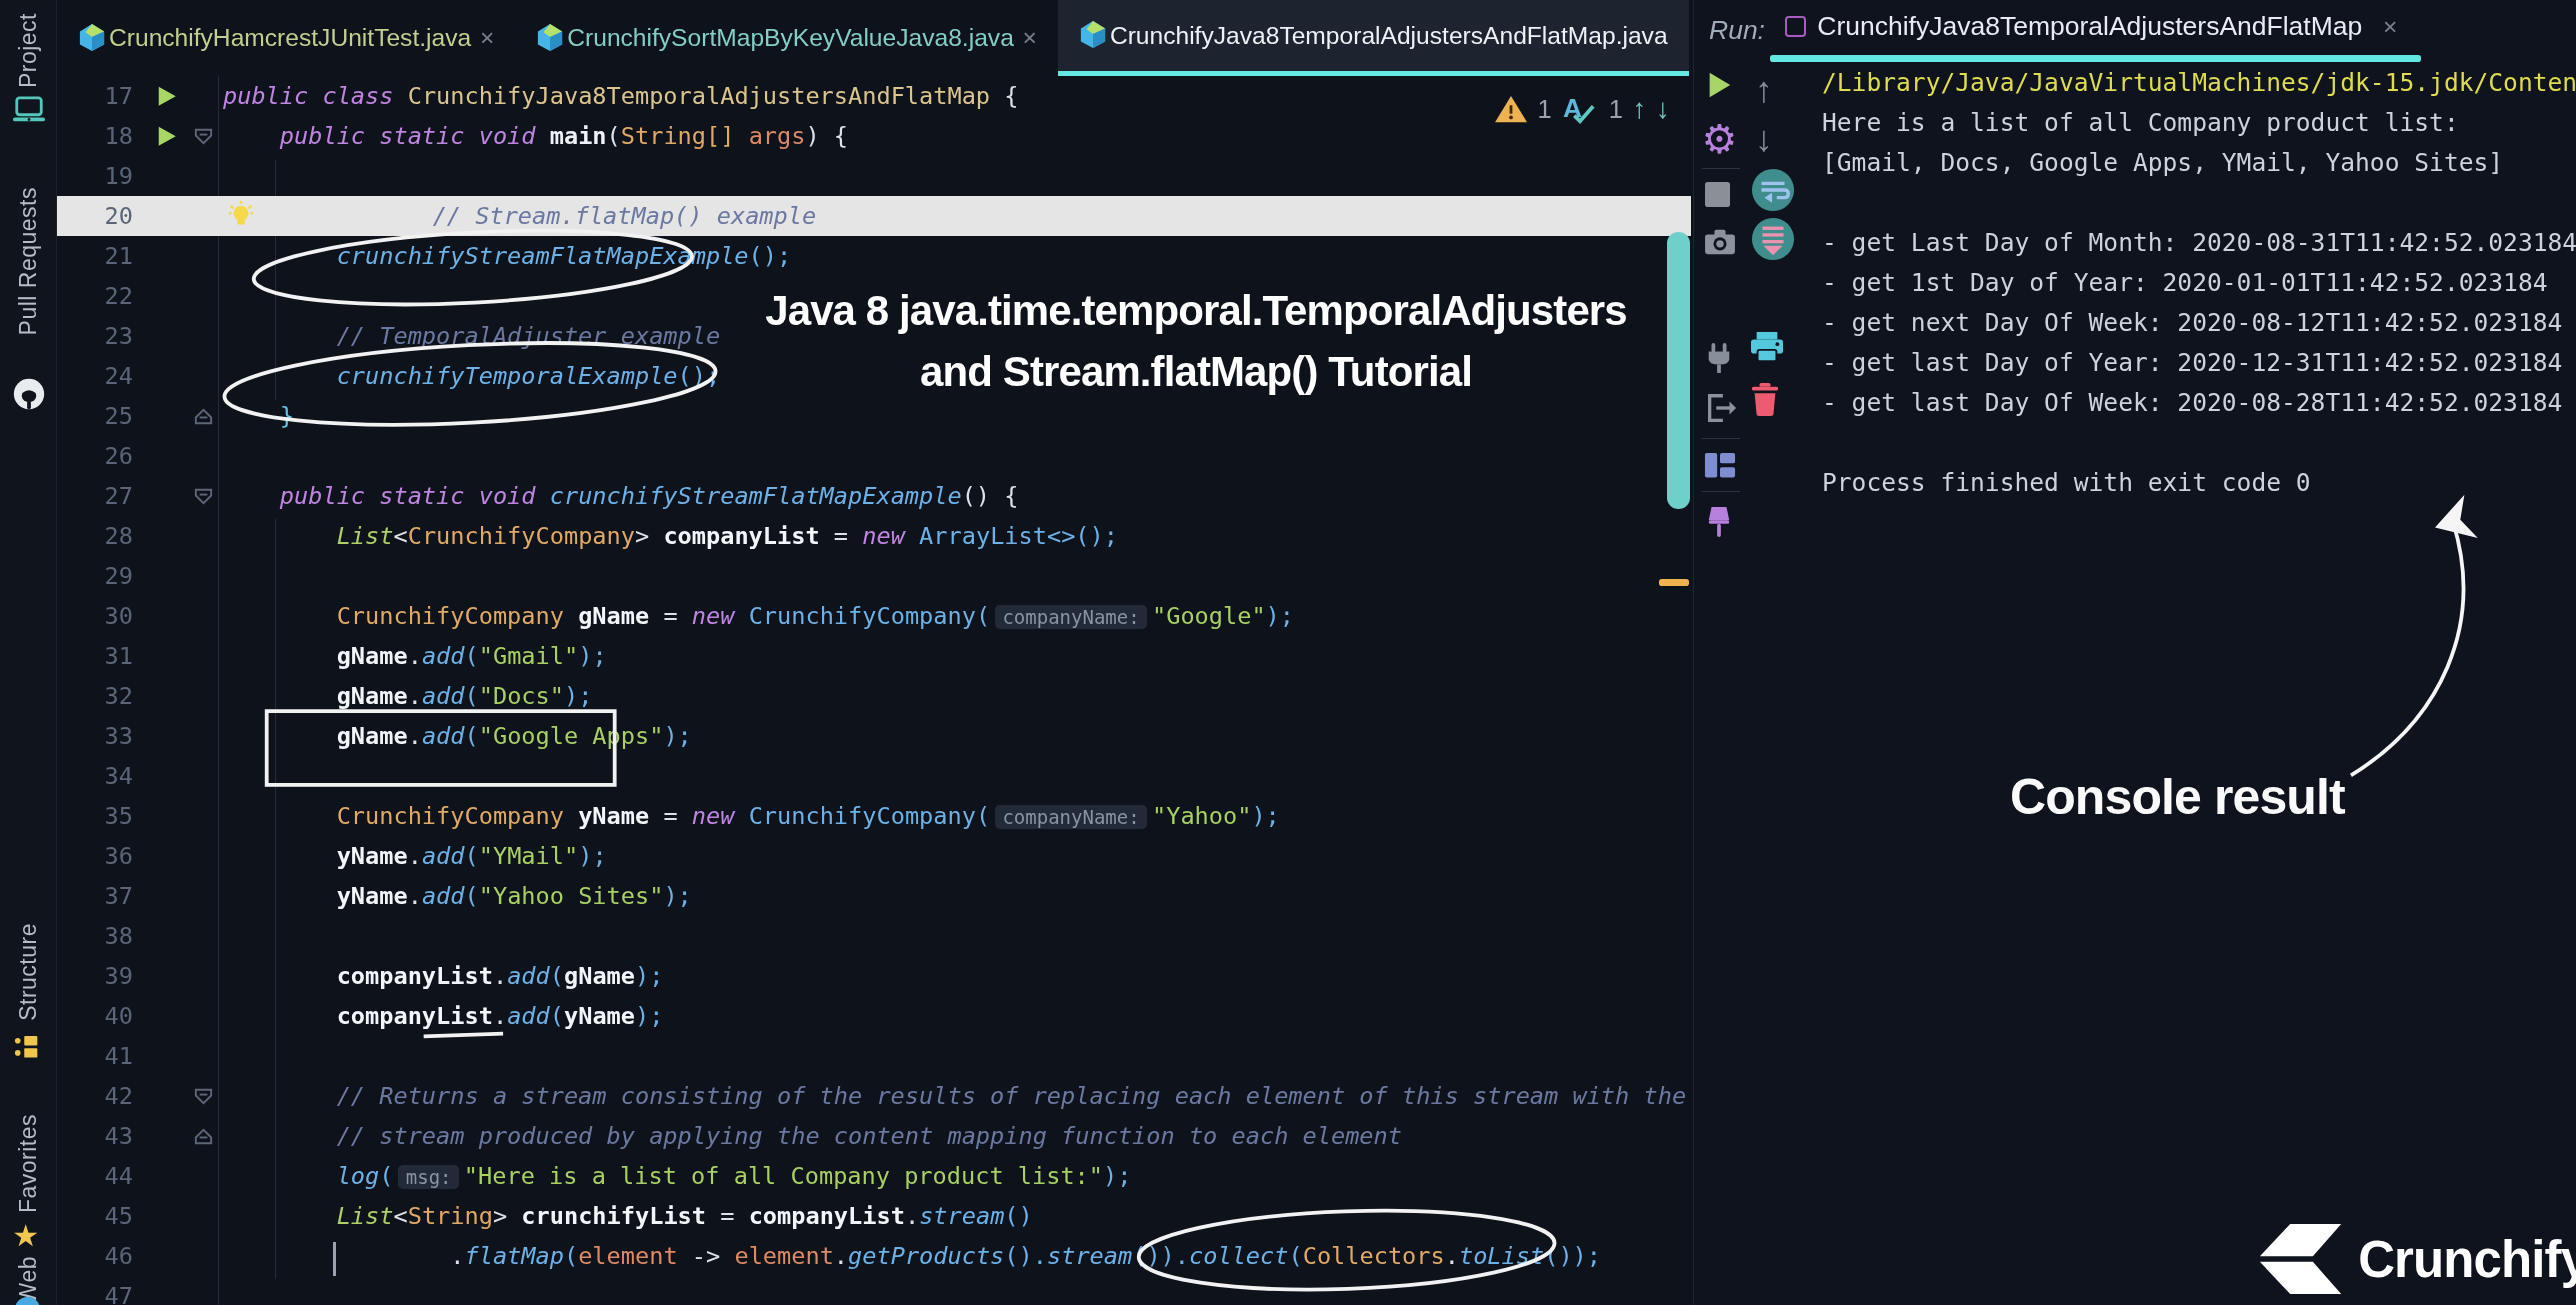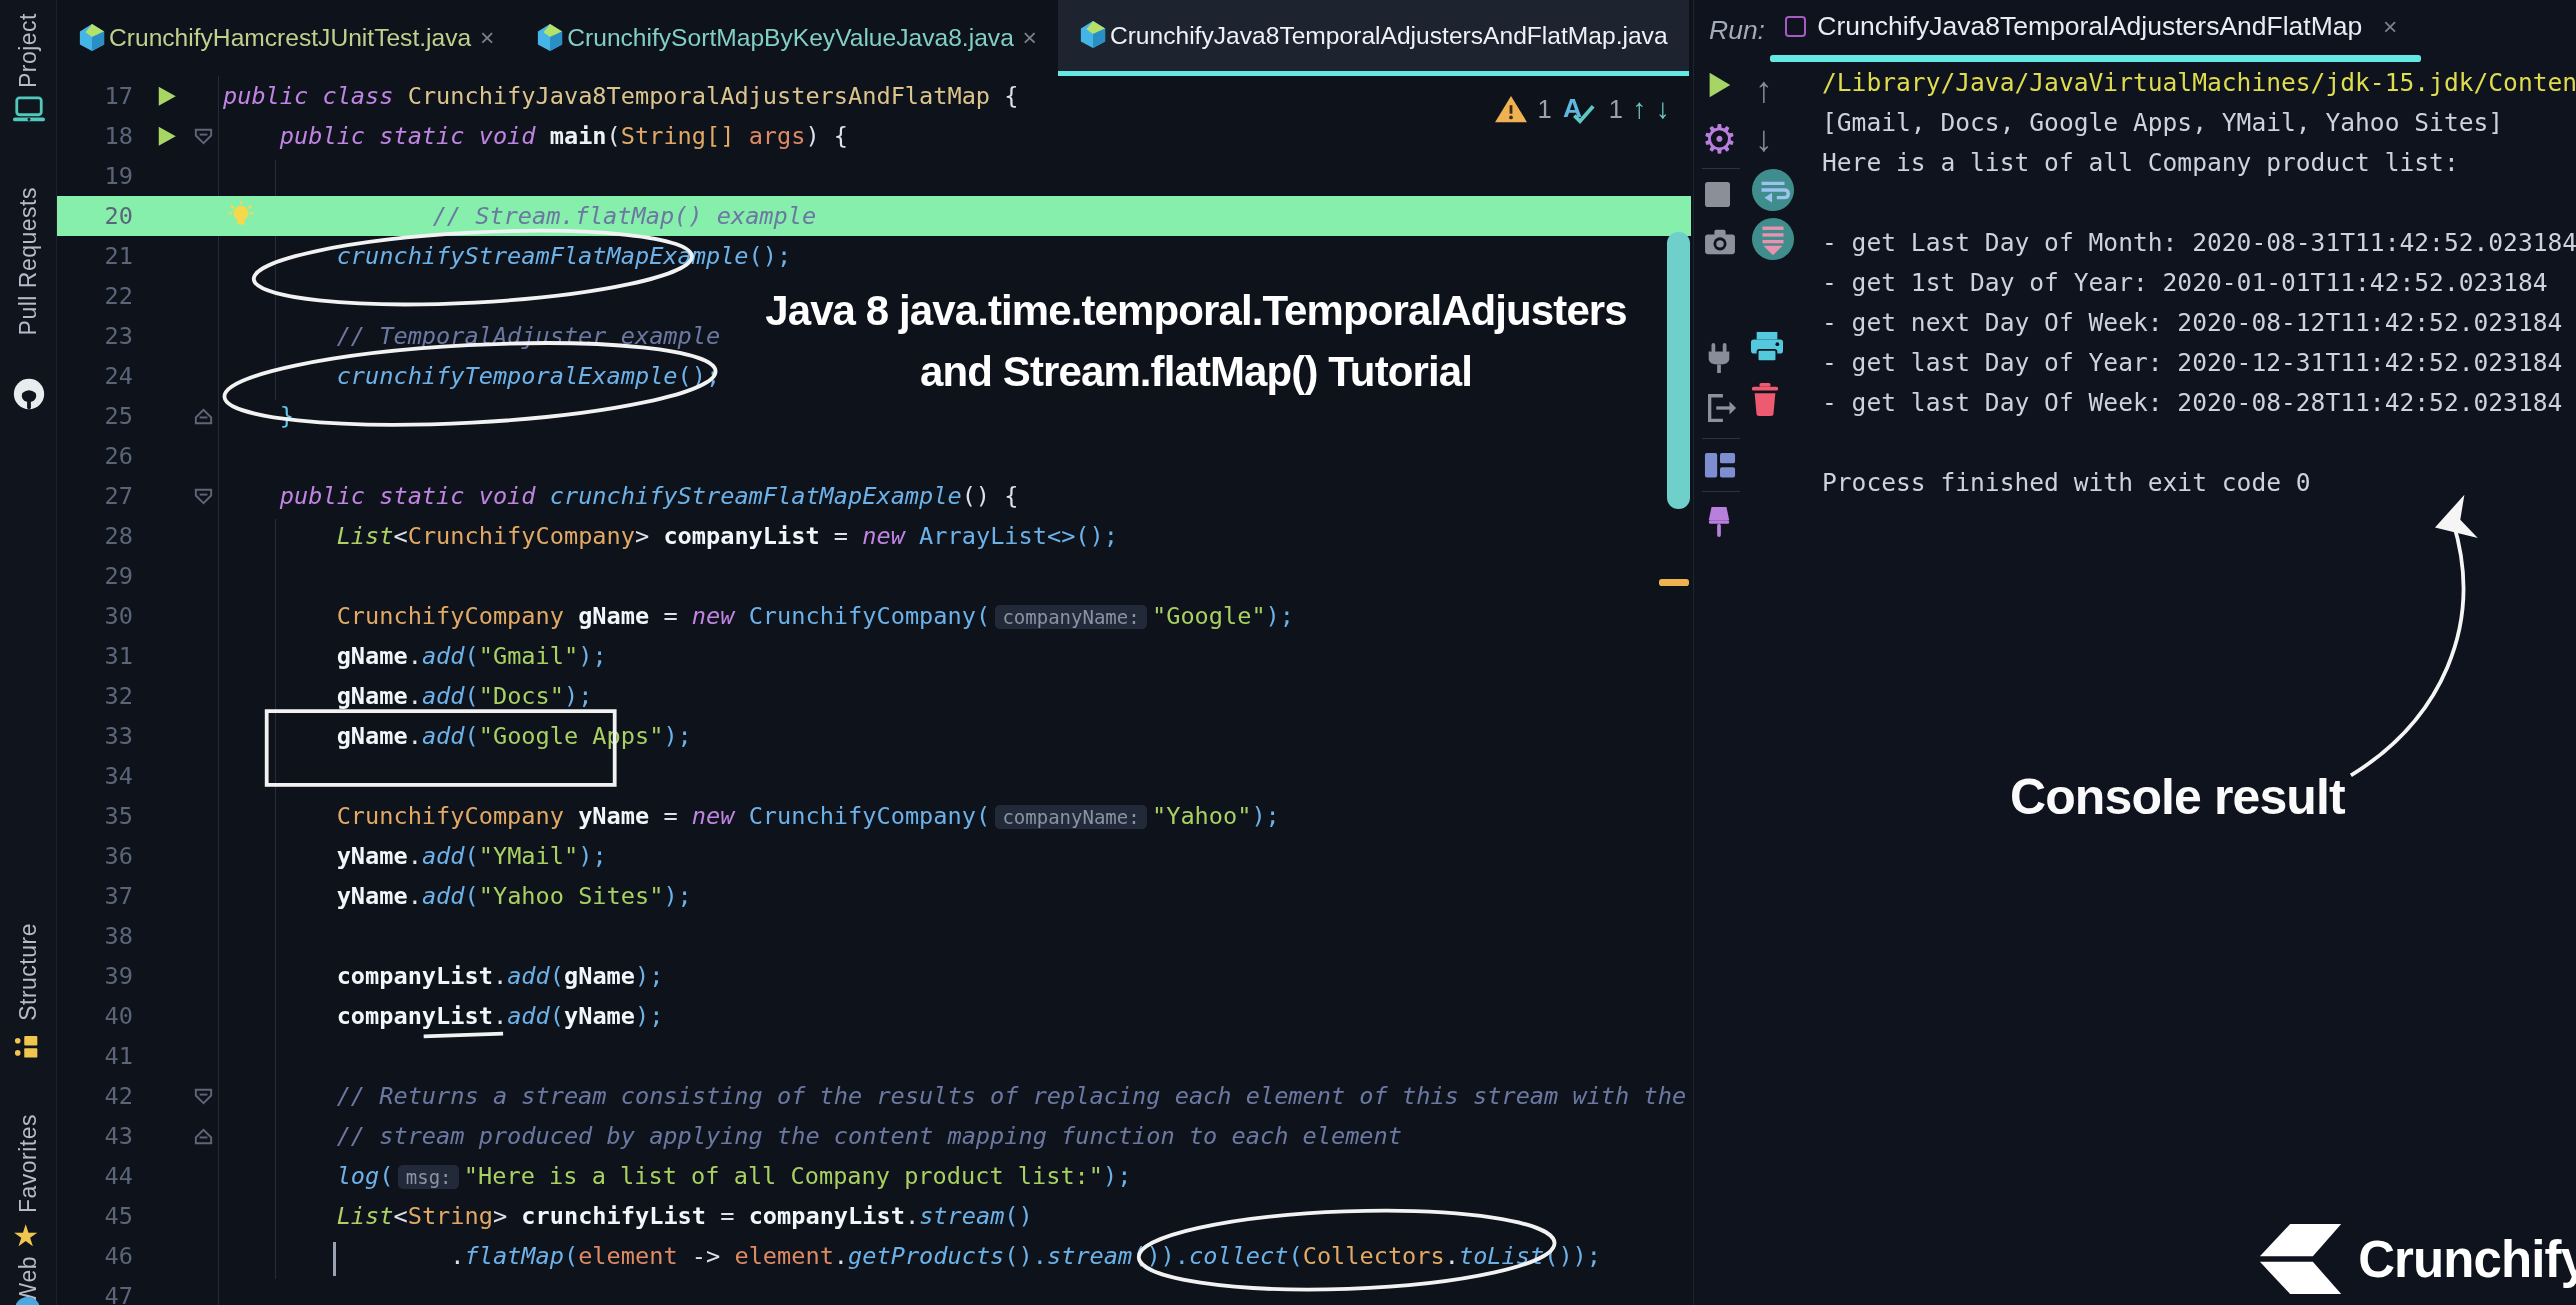--- a/index.html
+++ b/index.html
@@ -18,21 +18,21 @@
   .editor-pane { position:absolute; left:57px; top:0; width:1634px; height:1305px;
                  background:#0e121b; overflow:hidden; }
   .tab-bar { position:absolute; left:0; top:0; width:100%; height:76px; display:flex; align-items:stretch; }
   .tab { display:flex; align-items:center; gap:3px; padding:14px 21px; cursor:pointer; }
   .tab .tlabel { font-size:24.6px; }
   .tab .tclose { color:#79818d; font-size:24.6px; margin-left:5.7px; }
   .tab.active { background:#1d2430; border-bottom:5.7px solid #63e8e3; }
 
   .editor-body { position:absolute; left:0; top:76px; width:100%; }
   .code-row { position:relative; height:40px; display:flex; align-items:center; }
-  .code-row.hl { background:#86efac;gap:48px; }
+  .code-row.hl { background:#e5e5e5;gap:48px; }
   .ln { width:76px; text-align:right; color:#5a6578; font:23.6px "DejaVu Sans Mono", monospace; flex:none; }
   .gut { width:90px; flex:none; position:relative; height:100%; }
   .gut .g-play { position:absolute; left:21px; top:7.6px; }
   .gut .g-fold { position:absolute; left:59px; top:8.5px; }
   .gut .g-bulb { position:absolute; left:45px; top:3.8px; }
   .codetxt { white-space:pre; font:23.6px "DejaVu Sans Mono", monospace; color:#dde2ea; }
 
   .tok-kw   { color:#c084e2; font-style:italic; }
   .tok-decl { color:#dcc48d; }
   .tok-type { color:#e2a964; }
@@ -502,22 +502,22 @@
         <svg width="28" height="34" viewBox="0 0 30 36">
             <path d="M7 2 h16 l3 14 h-22 z" fill="#b87fdd"></path>
             <rect x="4" y="16" width="22" height="4" rx="2" fill="#b87fdd"></rect>
             <rect x="13" y="20" width="4" height="14" rx="2" fill="#b87fdd"></rect>
           </svg>
         </div>
     </div>
 
     <div class="run-console" id="console-area">
         <div class="con-row yellow">/Library/Java/JavaVirtualMachines/jdk-15.jdk/Contents/Ho</div>
+        <div class="con-row">Here is a list of all Company product list:</div>
         <div class="con-row">[Gmail, Docs, Google Apps, YMail, Yahoo Sites]</div>
-        <div class="con-row">Here is a list of all Company product list:</div>
         <div class="con-row"></div>
         <div class="con-row">- get Last Day of Month: 2020-08-31T11:42:52.023184</div>
         <div class="con-row">- get 1st Day of Year: 2020-01-01T11:42:52.023184</div>
         <div class="con-row">- get next Day Of Week: 2020-08-12T11:42:52.023184</div>
         <div class="con-row">- get last Day of Year: 2020-12-31T11:42:52.023184</div>
         <div class="con-row">- get last Day Of Week: 2020-08-28T11:42:52.023184</div>
         <div class="con-row"></div>
         <div class="con-row">Process finished with exit code 0</div>
       </div>
   </section>

